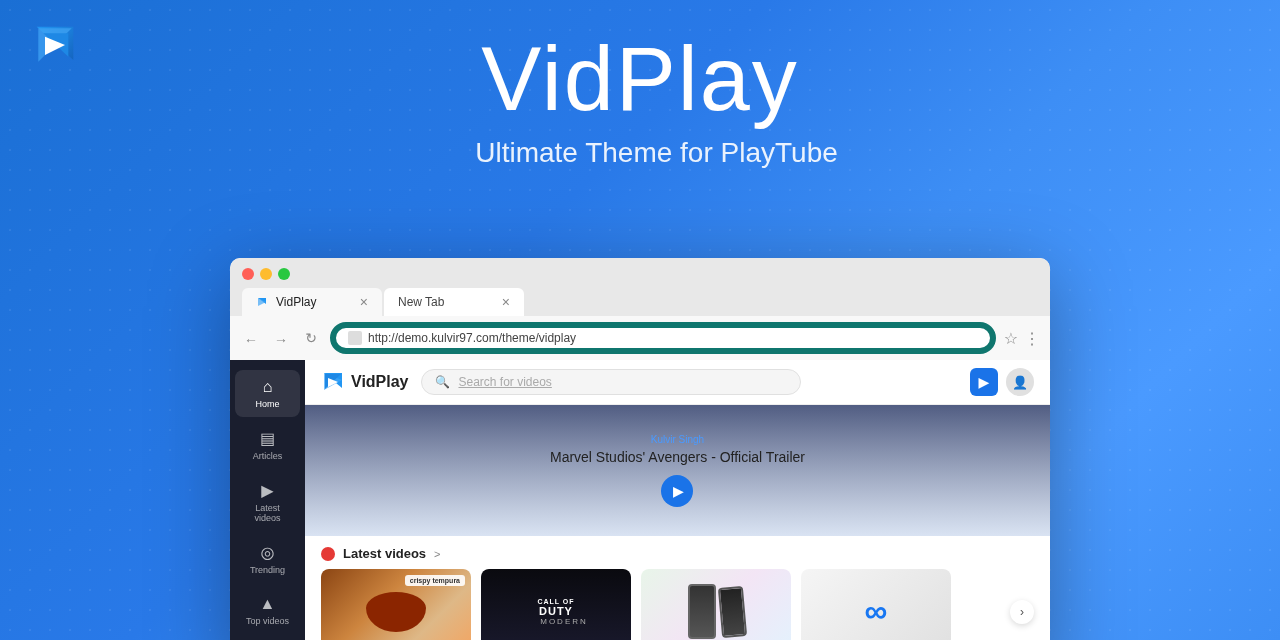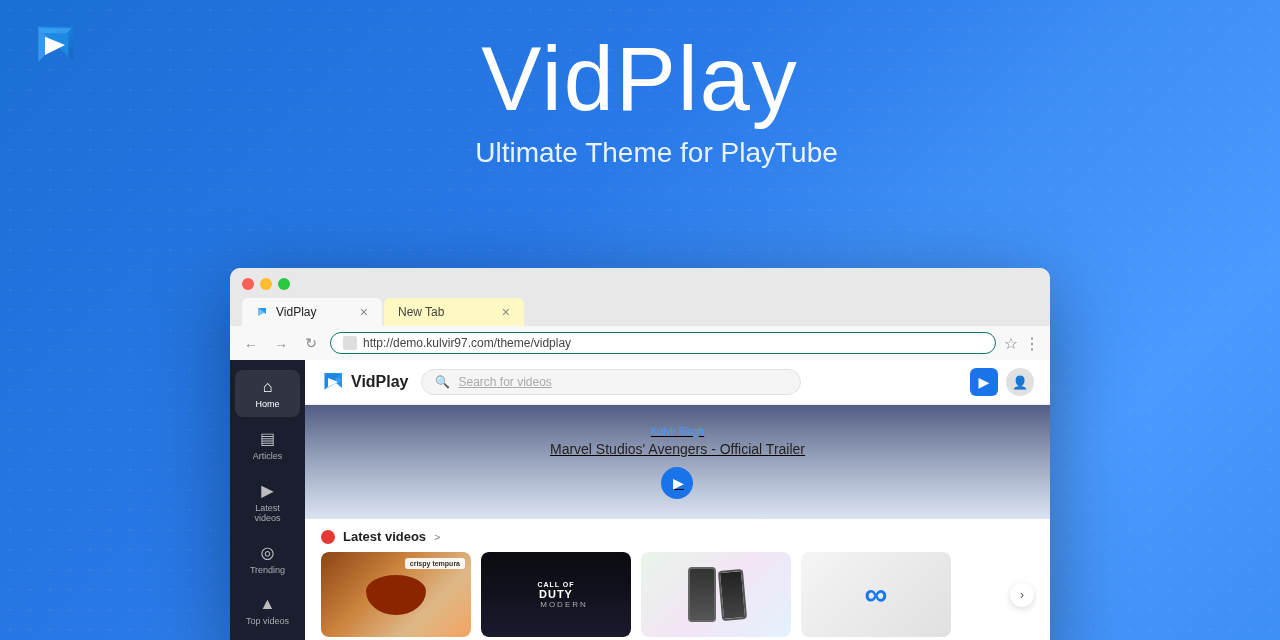--- a/index.html
+++ b/index.html
@@ -98,21 +98,21 @@
       gap: 2px;
     }
     .tab {
       display: flex;
       align-items: center;
       gap: 8px;
       padding: 6px 14px;
       border-radius: 6px 6px 0 0;
       font-size: 12px;
       color: #444;
-      background: #fef9c3;
+      background: #ffffff;
       min-width: 140px;
     }
     .tab.active {
       background: #f8f8f8;
       color: #222;
     }
     .tab-close {
       margin-left: auto;
       font-size: 14px;
       color: #888;
@@ -132,21 +132,21 @@
       display: flex;
       align-items: center;
       justify-content: center;
       color: #888;
       font-size: 14px;
       cursor: pointer;
     }
     .address-input {
       flex: 1;
       background: white;
-      border: 1px solid #0f766e;
+      border: 6px solid #0f766e;
       border-radius: 20px;
       padding: 3px 12px;
       font-size: 12px;
       color: #444;
       display: flex;
       align-items: center;
       gap: 6px;
     }
     .address-favicon {
       width: 14px;
@@ -297,29 +297,28 @@
       align-items: center;
       justify-content: center;
       cursor: pointer;
       font-size: 13px;
       color: #666;
     }
 
     
     .hero-banner {
       position: relative;
-      height: 114px;
+      height: 131px;
       background: linear-gradient(to bottom, rgba(80,100,150,0.7), rgba(200,210,230,0.9));
       display: flex;
       align-items: center;
       justify-content: center;
       flex-direction: column;
       overflow: hidden;
       flex-shrink: 0;
-      text-decoration: underline;
     }
     .hero-banner-bg {
       position: absolute;
       inset: 0;
       background: 
         linear-gradient(180deg, rgba(30,40,80,0.5) 0%, rgba(220,230,245,0.8) 100%);
     }
     .hero-banner-content {
       position: relative;
       z-index: 2;

